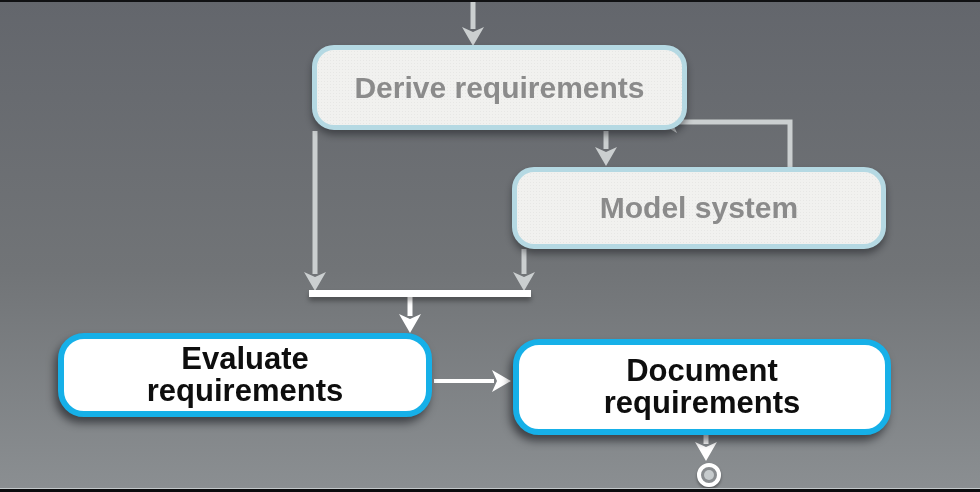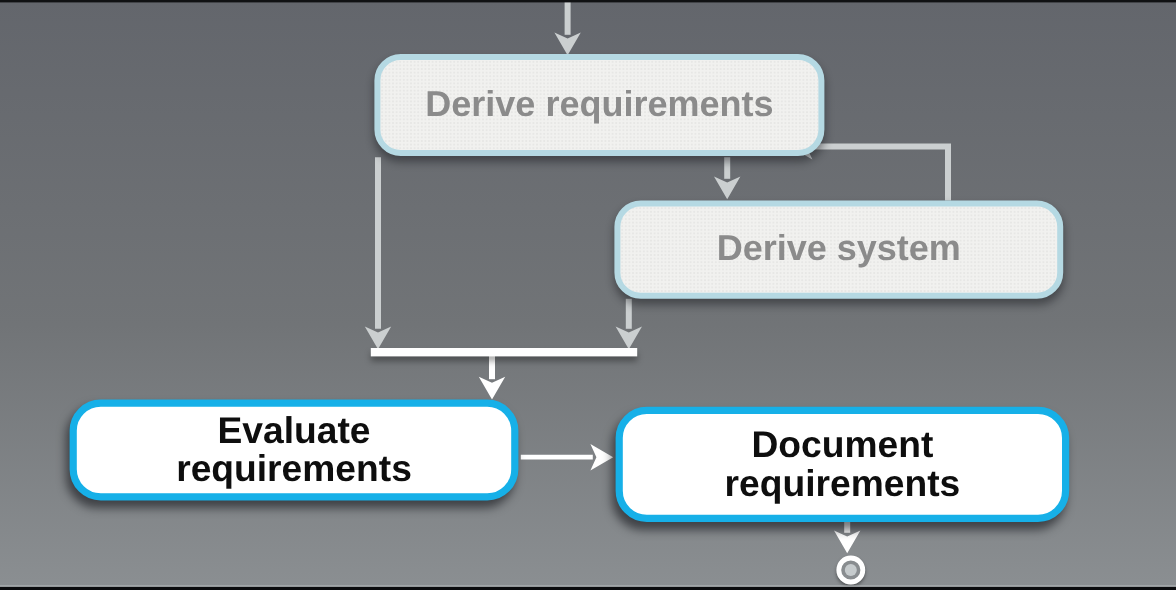--- a/index.html
+++ b/index.html
@@ -136,21 +136,21 @@
       <line x1="706" y1="424" x2="706" y2="444" stroke="#ffffff" stroke-width="5"></line>
       <polygon points="706,461 695,442 706,447 717,442" fill="#ffffff"></polygon>
     </g>
   </svg>
 
   <div class="node inactive node-derive">
     <span>Derive requirements</span>
   </div>
 
   <div class="node inactive node-model">
-    <span>Derive system</span>
+    <span>Model system</span>
   </div>
 
   <div class="join-bar"></div>
 
   <div class="node active node-evaluate">
     <span>Evaluate</span>
     <span>requirements</span>
   </div>
 
   <div class="node active node-document">

